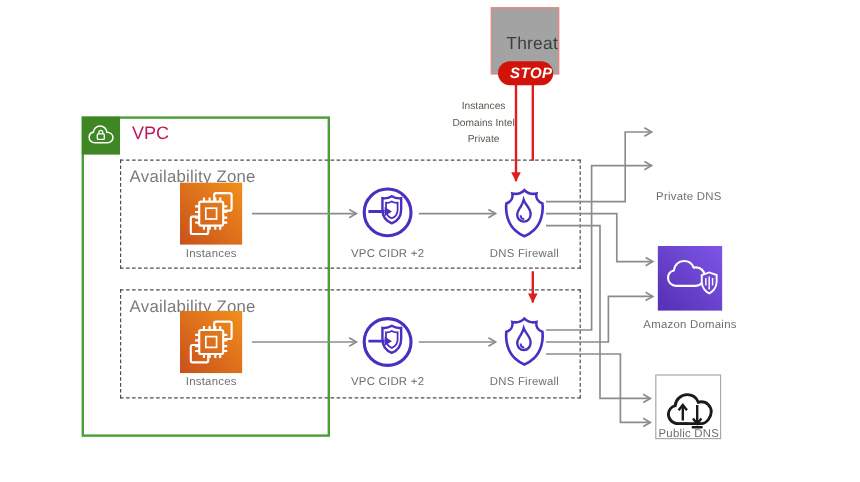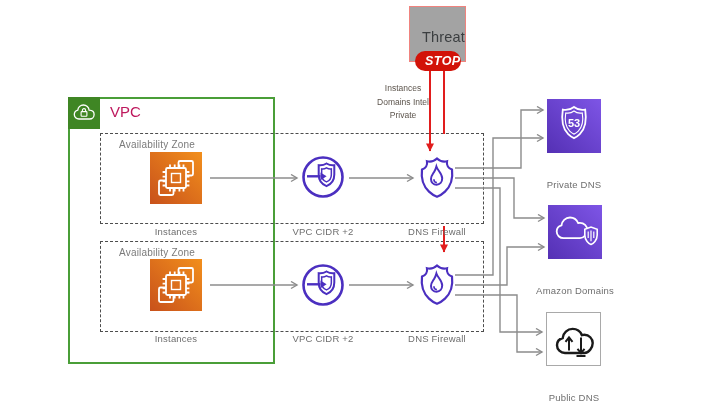--- a/index.html
+++ b/index.html
@@ -18,27 +18,27 @@
         line-height:1.6;z-index:5;}
   
   .vpc-box{left:68px;top:97px;width:207px;height:267px;border:2px solid #4a9e38;
            box-sizing:border-box;background:transparent;z-index:1;}
   .vpc-icon{left:68px;top:97px;width:32px;height:32px;z-index:3;}
   .vpc-label{left:110px;top:103px;font-size:15px;font-weight:normal;color:#be185d;z-index:3;}
   
   .az{width:384px;height:91px;border:1.6px dashed #4d4d4d;box-sizing:border-box;z-index:2;}
   .az1{left:100px;top:133px;}
   .az2{left:100px;top:241px;}
-  .az-label{position:absolute;left:18px;top:5px;font-size:10px;color:#7a7a7a;letter-spacing:.2px;}
+  .az-label{position:absolute;left:7px;top:5px;font-size:14px;color:#7a7a7a;letter-spacing:.2px;}
   
   .tile{z-index:4;line-height:0;}
   .pub-tile{border:1px solid #a9a9a9;box-sizing:border-box;background:#fff;}
   
   .lbl{position:absolute;transform:translateX(-50%);font-size:9.5px;color:#6e6e6e;
-       white-space:nowrap;letter-spacing:.2px;z-index:4;margin-top:20px;}
+       white-space:nowrap;letter-spacing:.2px;z-index:4;}
   
   #wires{left:0;top:0;z-index:3;pointer-events:none;}
 </style>
 </head>
 <body>
 
 <div id="canvas">
 
   <svg id="wires" class="abs" width="717" height="402" viewBox="0 0 717 402">
     <defs>
@@ -183,34 +183,20 @@
 
   <div class="abs tile" style="left:414px;top:262px;">
     <svg width="46" height="46" viewBox="0 0 46 46">
       <path d="M23,3.5 C20.2,6.2 16.6,7.1 13,6.3 C13.6,10 11.6,13.4 8,14.5 C7,22.5 9.3,31.2 15,36.6 C17.6,39 20.3,40.8 23,41.8 C25.7,40.8 28.4,39 31,36.6 C36.7,31.2 39,22.5 38,14.5 C34.4,13.4 32.4,10 33,6.3 C29.4,7.1 25.8,6.2 23,3.5 Z" fill="#fff" stroke="#4b2fc0" stroke-width="2.2"></path>
       <path d="M22.4,11.5 C23.8,15.8 28.2,18.4 28.2,23.3 C28.2,27 25.8,29.7 22.6,29.7 C19.4,29.7 17,27.2 17,23.9 C17,21 18.7,19.2 20.1,16.9 C21,15.4 21.9,13.4 22.4,11.5 Z" fill="#fff" stroke="#4b2fc0" stroke-width="2"></path>
       <path d="M19.9,24.3 C19.9,26.4 21.3,27.6 22.9,27.6" fill="none" stroke="#4b2fc0" stroke-width="1.6"></path>
     </svg>
   </div>
   <div class="lbl" style="left:437px;top:313px;">DNS Firewall</div>
 
-  <div class="abs tile" style="left:547px;top:99px;">
-    <svg width="54" height="54" viewBox="0 0 54 54">
-      <defs>
-          <linearGradient id="pg1" gradientUnits="userSpaceOnUse" x1="0" y1="54" x2="54" y2="0">
-        <stop offset="0" stop-color="#5430b4"></stop>
-            <stop offset="1" stop-color="#7e55e6"></stop>
-      </linearGradient>
-        </defs>
-      <rect width="54" height="54" fill="url(#pg1)"></rect>
-      <path d="M27,8 C24,10.4 19.8,11.3 15.8,10.6 C14.4,19.6 15.6,29.6 21.2,35.2 C23,37 25,38.4 27,39.2 C29,38.4 31,37 32.8,35.2 C38.4,29.6 39.6,19.6 38.2,10.6 C34.2,11.3 30,10.4 27,8 Z" fill="none" stroke="#fff" stroke-width="1.8"></path>
-      <path d="M27,8 C24,10.4 19.8,11.3 15.8,10.6 C14.4,19.6 15.6,29.6 21.2,35.2 C23,37 25,38.4 27,39.2 C29,38.4 31,37 32.8,35.2 C38.4,29.6 39.6,19.6 38.2,10.6 C34.2,11.3 30,10.4 27,8 Z" fill="none" stroke="#fff" stroke-width="1.5" transform="translate(27,23.5) scale(0.74) translate(-27,-23.5)"></path>
-      <text x="27" y="28" text-anchor="middle" font-size="11" font-weight="bold" fill="#fff" font-family="Liberation Sans, sans-serif">53</text>
-    </svg>
-  </div>
   <div class="lbl" style="left:574px;top:159px;">Private DNS</div>
 
   <div class="abs tile" style="left:548px;top:205px;">
     <svg width="54" height="54" viewBox="0 0 54 54">
       <defs>
           <linearGradient id="pg2" gradientUnits="userSpaceOnUse" x1="0" y1="54" x2="54" y2="0">
         <stop offset="0" stop-color="#5430b4"></stop>
             <stop offset="1" stop-color="#7e55e6"></stop>
       </linearGradient>
         </defs>
@@ -230,15 +216,15 @@
           <path d="M19,38.5 V26"></path>
           <path d="M15.5,29.8 L19,25.4 L22.5,29.8"></path>
           <path d="M14.5,41 H23.5"></path>
           <path d="M31,25.5 V40.5"></path>
           <path d="M27.5,36.8 L31,41.2 L34.5,36.8"></path>
           <path d="M26.5,44 H35.5"></path>
         </g>
       </g>
     </svg>
   </div>
-  <div class="lbl" style="left:574px;top:372px;">Public DNS</div>
+  <div class="lbl" style="left:574px;top:356px;">Public DNS</div>
 
 </div>
 
 </body></html>

